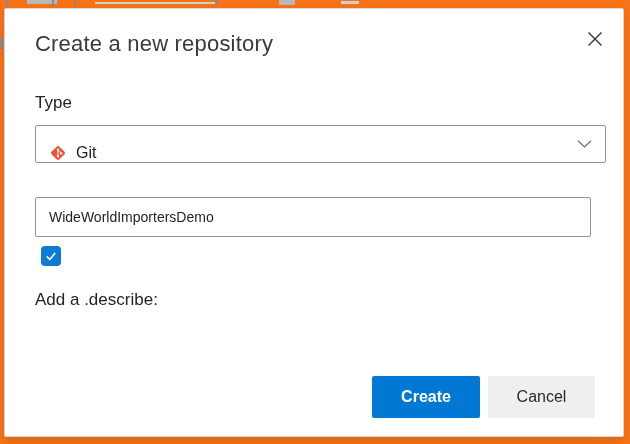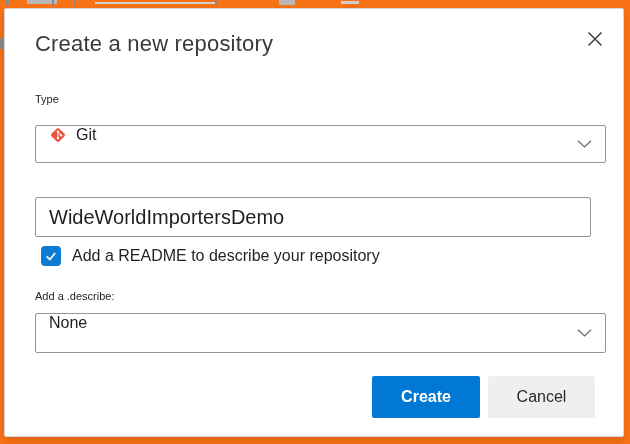--- a/index.html
+++ b/index.html
@@ -21,35 +21,35 @@
   .dialog-title{
     position:absolute; left:30px; top:22px; margin:0;
     font-size:22px; font-weight:300; color:#3b3a39; letter-spacing:0.2px;
   }
   .close-btn{
     position:absolute; top:18px; right:16px; width:24px; height:24px;
     background:transparent; border:none; padding:0; cursor:pointer;
     display:flex; align-items:center; justify-content:center;
   }
   .field-label{
-    position:absolute; left:30px; font-size:11px; color:#252423;
+    position:absolute; left:30px; font-size:17px; color:#252423;
   }
   .req-star{color:#d13438; margin-left:3px;}
   .select-box{
     position:absolute; left:30px; width:556px; height:36px;
     border:1px solid #979593; background:#fff; border-radius:2px;
-    display:flex; align-items:flex-start; padding:0 0 0 13px; box-sizing:content-box;
+    display:flex; align-items:flex-end; padding:0 0 0 13px; box-sizing:content-box;
     font-size:16px; color:#201f1e; cursor:pointer;
   }
   .select-box .chevron{position:absolute; right:13px; top:50%; transform:translateY(-50%);}
   .git-glyph{display:inline-flex; margin-right:9px;}
   .text-input{
     position:absolute; left:30px; width:541px; height:38px;
     border:1px solid #979593; border-radius:2px; background:#fff;
-    padding:0 0 0 13px; font-size:20px; color:#201f1e;
+    padding:0 0 0 13px; font-size:14px; color:#201f1e;
     font-family:"Liberation Sans","DejaVu Sans",sans-serif; outline:none;
   }
   .checkbox-row{
     position:absolute; left:36px; top:237px; display:flex; align-items:center; cursor:pointer;
   }
   .checkbox{
     width:20px; height:20px; border-radius:4px; background:#0c7bd4;
     display:flex; align-items:center; justify-content:center; flex:0 0 auto;
   }
   .checkbox-label{margin-left:11px; font-size:16px; color:#252423;}
@@ -108,28 +108,21 @@
     </div>
 
     <input class="text-input" style="top: 188px;" type="text" value="WideWorldImportersDemo">
 
     <div class="checkbox-row">
       <span class="checkbox">
         <svg width="14" height="14" viewBox="0 0 20 20">
           <polyline points="4,10.5 8.3,15 16,5.8" stroke="#ffffff" stroke-width="2.3" fill="none"></polyline>
         </svg>
       </span>
-      <span class="checkbox-label">Add a README to describe your repository</span>
     </div>
 
     <label class="field-label" style="top:281px;">Add a .describe:</label>
-    <div class="select-box" style="top:304px; height:38px;">
-      <span>None</span>
-      <svg class="chevron" width="15" height="9" viewBox="0 0 16 9">
-        <polyline points="1,1 8,7.6 15,1" stroke="#6d6b68" stroke-width="1.3" fill="none"></polyline>
-      </svg>
-    </div>
 
     <button class="btn btn-secondary">Cancel</button>
     <button class="btn btn-primary">Create</button>
 
   </div>
 </div>
 
 </body></html>

